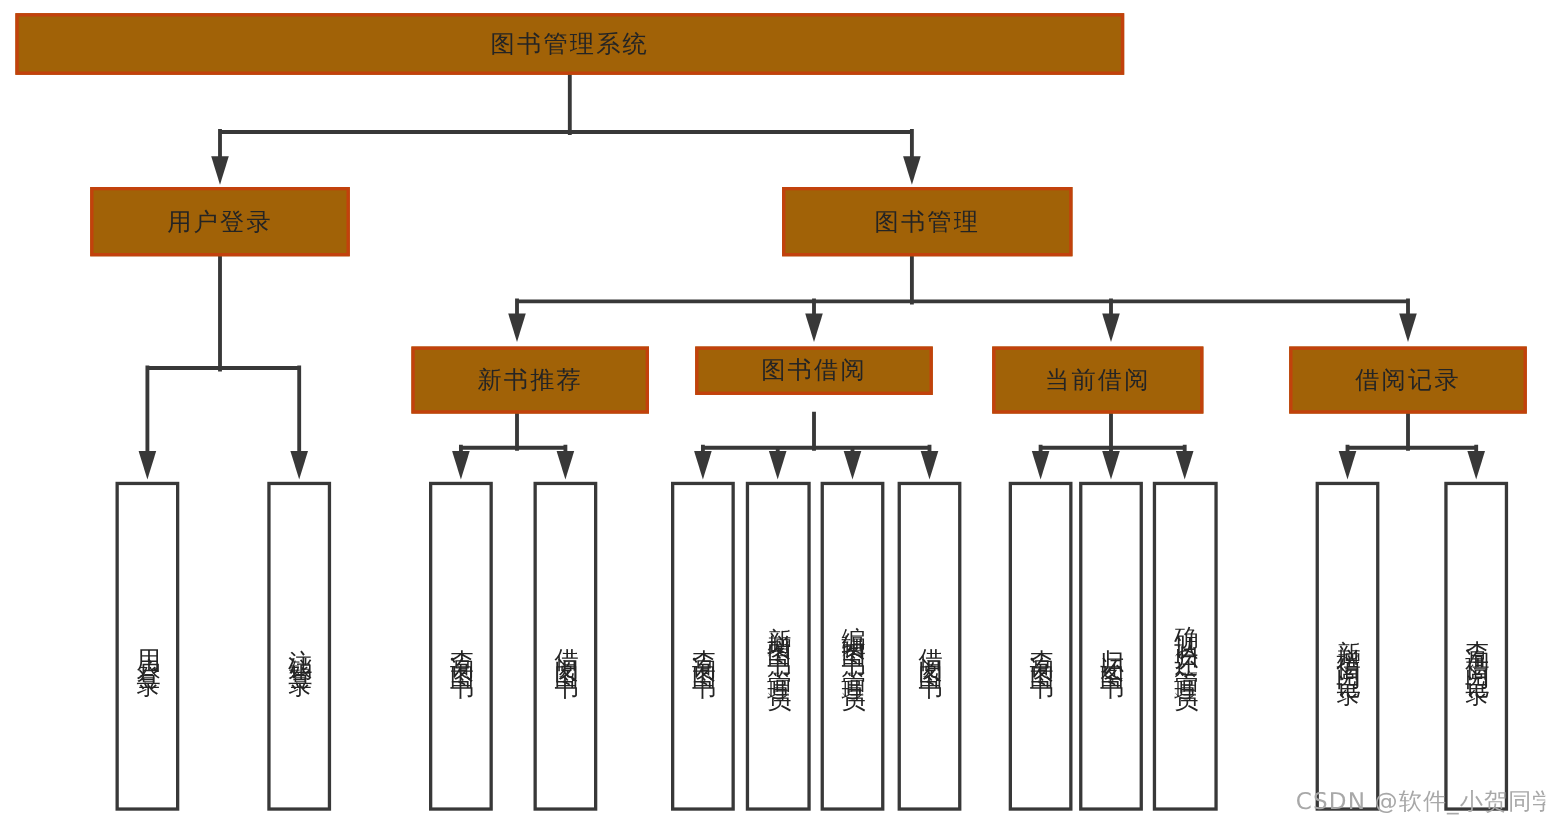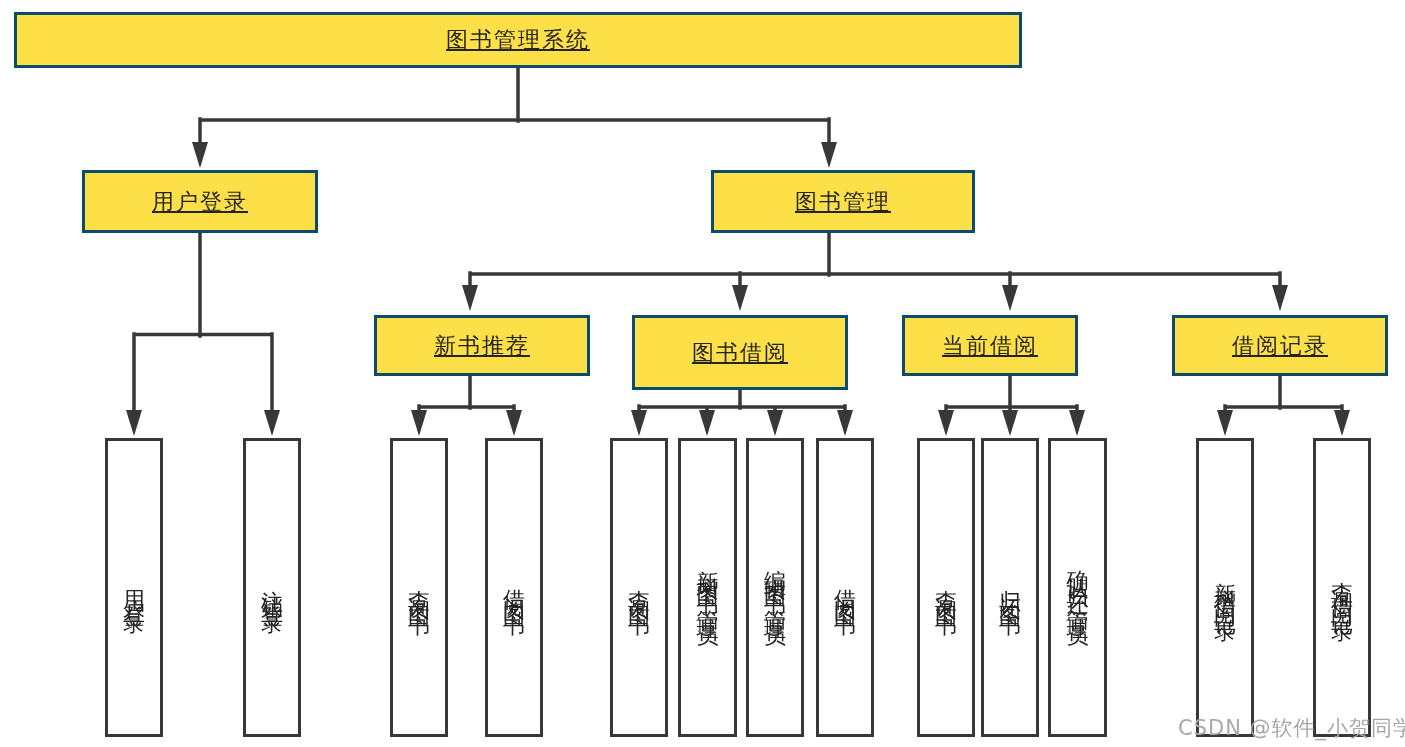--- a/index.html
+++ b/index.html
@@ -3,23 +3,23 @@
 <meta charset="utf-8">
 <style>
   html,body { margin:0; padding:0; background:#ffffff; }
   .canvas {
     position:relative; width:1405px; height:747px; background:#ffffff;
     font-family:"DejaVu Sans","Liberation Sans",sans-serif; overflow:hidden;
   }
   svg.connectors { position:absolute; left:0; top:0; width:1405px; height:747px; }
   .hbox {
     position:absolute; box-sizing:border-box;
-    border:3px solid #0c4a6e; background:#fde047;
+    border:3px solid #c2410c; background:#a16207;
     display:flex; align-items:center; justify-content:center;
-    font-size:22px; color:#242424; letter-spacing:2px; white-space:nowrap;text-decoration:underline;
+    font-size:22px; color:#242424; letter-spacing:2px; white-space:nowrap;
   }
   .leaf {
     position:absolute; top:438px; height:299px; box-sizing:border-box;
     border:3px solid #383838; background:#ffffff;
     display:flex; align-items:center; justify-content:center;
   }
   .vtext {
     writing-mode:vertical-lr; text-orientation:mixed;
     font-size:22px; color:#242424; letter-spacing:8px; line-height:1.1;
   }
@@ -72,22 +72,22 @@
       <polygon points="1334,410 1350,410 1342,436"></polygon>
     </g>
   </svg>
 
   <div class="hbox" style="left:14px; top:12px; width:1008px; height:56px;">图书管理系统</div>
 
   <div class="hbox" style="left:82px; top:170px; width:236px; height:63px;">用户登录</div>
   <div class="hbox" style="left:711px; top:170px; width:264px; height:63px;">图书管理</div>
 
   <div class="hbox" style="left:362px; top:315px; width:216px; height:61px;margin-left:12px;">新书推荐</div>
-  <div class="hbox" style="left:632px; top:315px; width:216px; height:75px;">图书借阅</div>
-  <div class="hbox" style="left:902px; top:315px; width:176px; height:61px;">当前借阅</div>
+  <div class="hbox" style="left:632px; top:315px; width:216px; height:44px;">图书借阅</div>
+  <div class="hbox" style="left:902px; top:315px; width:192px; height:61px;">当前借阅</div>
   <div class="hbox" style="left:1172px; top:315px; width:216px; height:61px;">借阅记录</div>
 
   <div class="leaf" style="left:105px; width:58px;">
     <span class="vtext">用户登录</span>
   </div>
   <div class="leaf" style="left:243px; width:58px;">
     <span class="vtext">注销登录</span>
   </div>
 
   <div class="leaf" style="left:390px; width:58px;">

